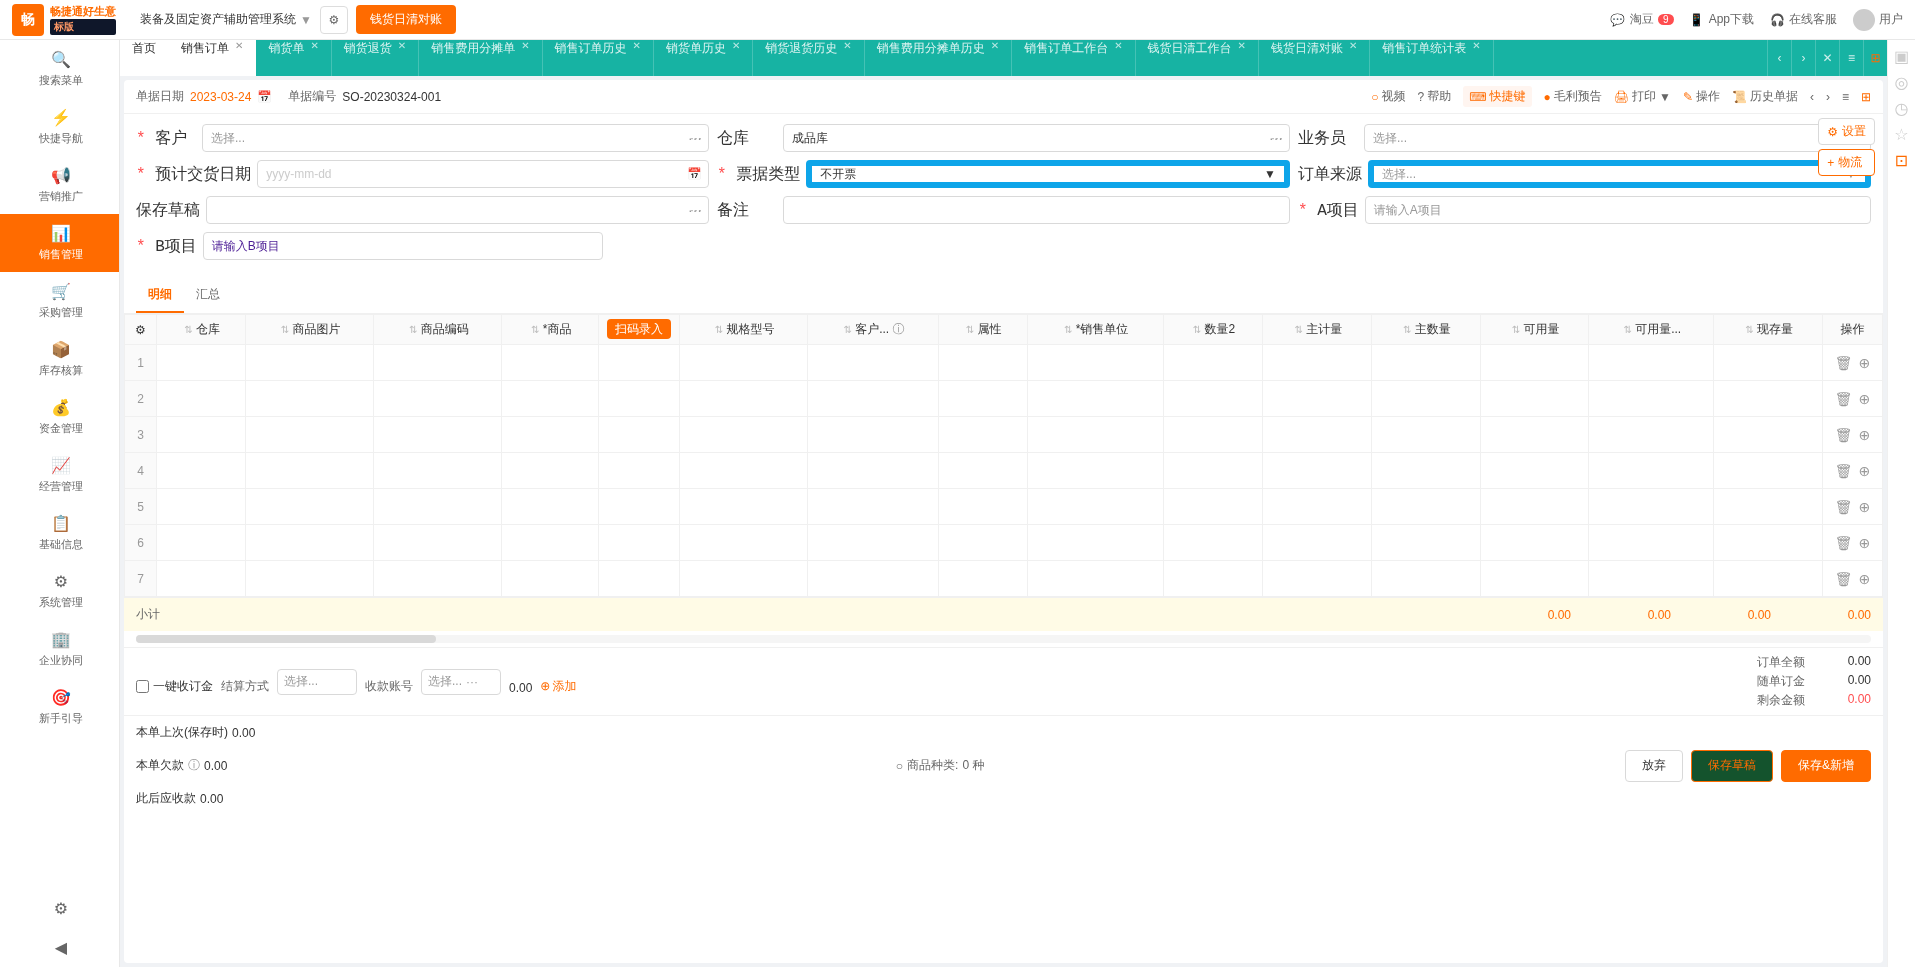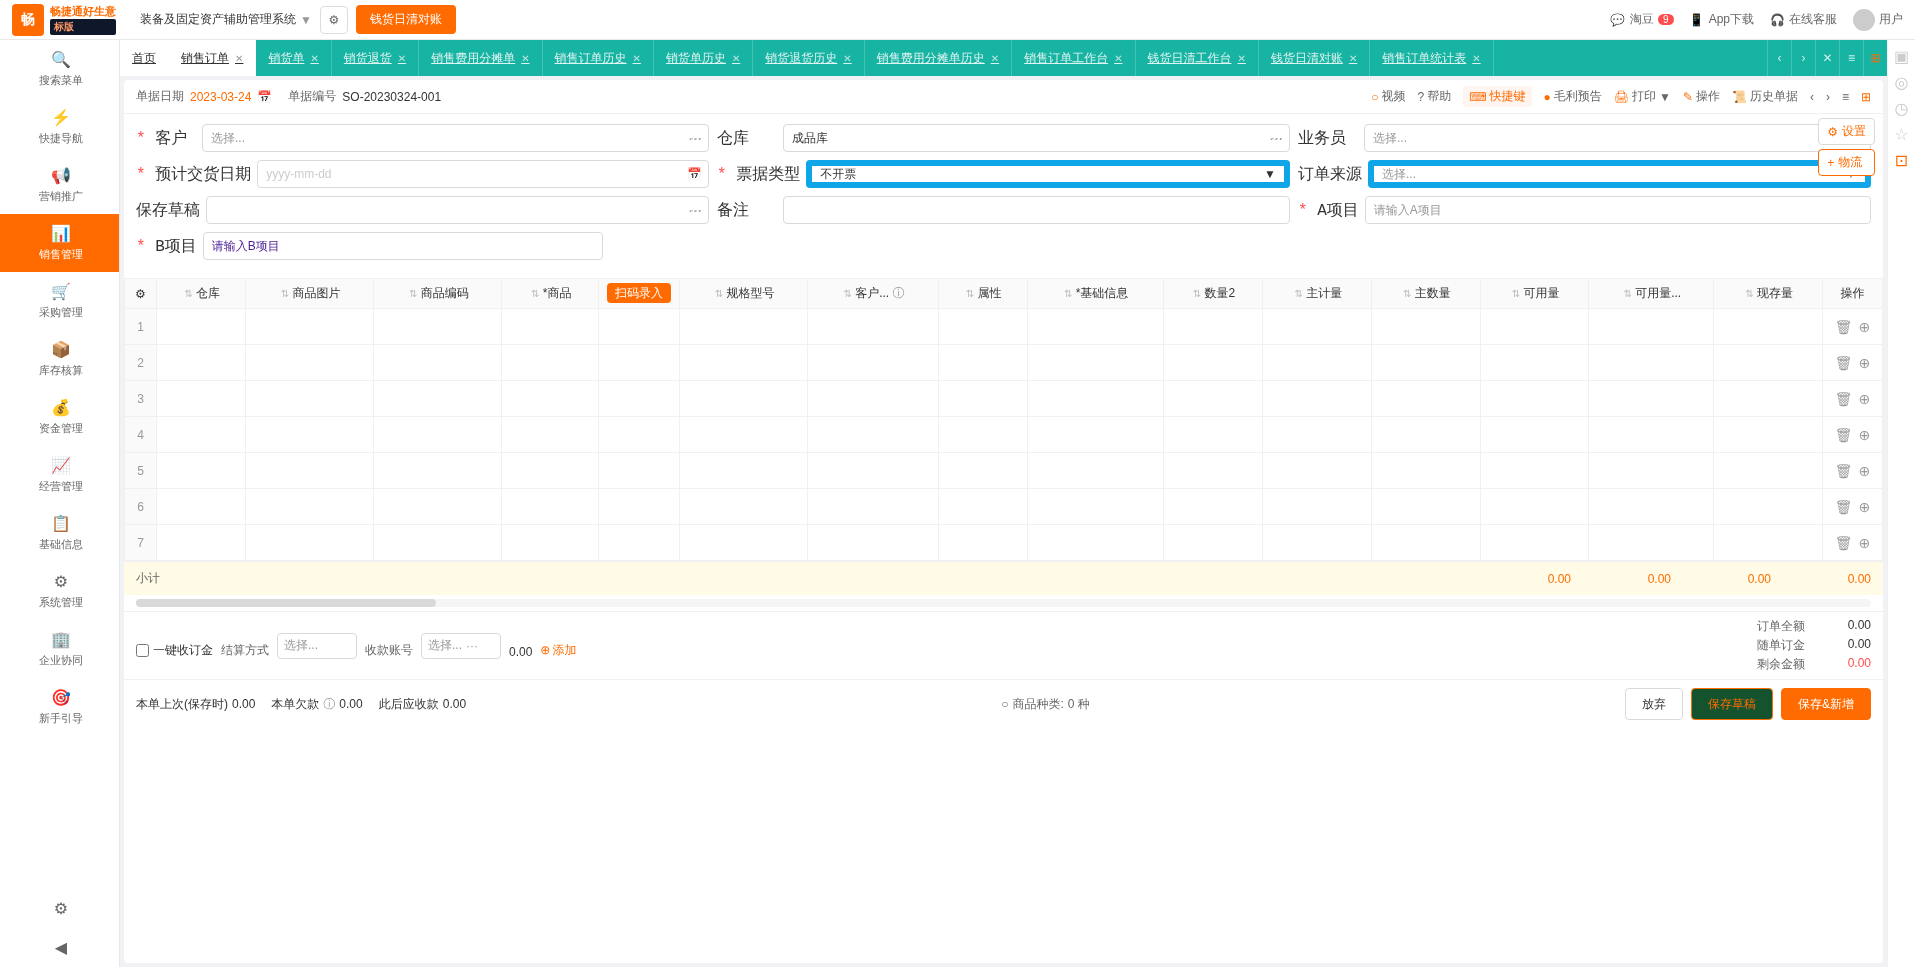--- a/index.html
+++ b/index.html
@@ -26,21 +26,21 @@
     .sidebar-item { display: flex; flex-direction: column; align-items: center; padding: 10px 4px; cursor: pointer; color: #666; font-size: 11px; gap: 4px; border-left: 3px solid transparent; }
     .sidebar-item.active { background: #ff6b00; color: white; border-left-color: #ff6b00; }
     .sidebar-icon { font-size: 16px; }
     .sidebar-bottom { margin-top: auto; display: flex; flex-direction: column; }
     
     
     .content-area { flex: 1; display: flex; flex-direction: column; overflow: hidden; background: #f0f2f5; }
     
     
     .nav-tabs { background: #17b3a3; display: flex; align-items: center; height: 36px; overflow: hidden; }
-    .nav-tab { padding: 0 12px; height: 36px; display: flex; align-items: center; gap: 4px; cursor: pointer; color: rgba(255,255,255,0.85); font-size: 12px; white-space: nowrap; border-right: 1px solid rgba(255,255,255,0.2); text-decoration: underline; }
+    .nav-tab { padding: 0 12px; height: 36px; display: flex; gap: 4px; cursor: pointer; color: rgba(255,255,255,0.85); font-size: 12px; white-space: nowrap; border-right: 1px solid rgba(255,255,255,0.2); }
     .nav-tab.active { background: #fff; color: #333; }
     .nav-tab:first-child { background: #fff; color: #333; }
     .nav-tab .close-x { color: rgba(255,255,255,0.7); font-size: 10px; margin-left: 2px; }
     .nav-tab.active .close-x { color: #999; }
     .nav-tab:first-child .close-x { display: none; }
     .nav-arrows { display: flex; align-items: center; margin-left: auto; }
     .nav-arrow { width: 24px; height: 36px; display: flex; align-items: center; justify-content: center; cursor: pointer; color: rgba(255,255,255,0.8); border-left: 1px solid rgba(255,255,255,0.2); }
     
     
     .page-content { flex: 1; overflow-y: auto; overflow-x: hidden; background: #fff; margin: 4px; border-radius: 4px; }
@@ -86,21 +86,21 @@
     .payment-amount { color: #333; }
     .add-btn { color: #ff6b00; cursor: pointer; display: flex; align-items: center; gap: 2px; }
     .bottom-right { display: flex; align-items: flex-end; flex-direction: column; gap: 2px; margin-left: auto; }
     .summary-row { display: flex; justify-content: space-between; gap: 16px; }
     .summary-label { color: #666; }
     .summary-value { color: #333; min-width: 50px; text-align: right; }
     .summary-value.highlight { color: #ff4d4f; }
     
     
     .page-actions { padding: 8px 12px; background: #fff; border-top: 1px solid #f0f0f0; display: flex; align-items: center; justify-content: space-between; }
-    .left-stats { display: flex; gap: 16px; font-size: 12px; color: #666; }
+    .left-stats { display: flex; gap: 16px; font-size: 12px; color: #666; flex-direction: column; }
     .right-buttons { display: flex; gap: 8px; align-items: center; }
     .btn { height: 32px; padding: 0 16px; border-radius: 4px; border: 1px solid #d9d9d9; background: #fff; cursor: pointer; font-size: 12px; color: #333; display: flex; align-items: center; }
     .btn-primary { background: #ff6b00; color: white; border-color: #ff6b00; }
     .btn-default { background: #fff; color: #333; border-color: #d9d9d9; }
     .btn-orange-outline { background: #14532d; color: #ff6b00; border-color: #ff6b00; }
     .product-count { color: #666; display: flex; align-items: center; gap: 4px; }
     
     
     .table-scroll { overflow-x: auto; }
     ::-webkit-scrollbar { width: 6px; height: 6px; }
@@ -424,20 +424,28 @@
           <div class="form-row">
             <div class="form-field">
               <span class="form-label required">B项目</span>
               <div class="form-input" style="max-width:400px; color:#4c1d95;">
                 <span>请输入B项目</span>
               </div>
             </div>
           </div>
         </div>
 
+        <div class="detail-tabs">
+          <div class="detail-tab active">
+            <span>明细</span>
+          </div>
+          <div class="detail-tab">
+            <span>汇总</span>
+          </div>
+        </div>
 
         <div class="table-area">
           <div class="table-scroll">
             <table class="data-table">
               <thead>
                 <tr>
                   <th style="width:32px;">
                     <span>⚙</span>
                   </th>
                   <th>
@@ -467,21 +475,21 @@
                     <span class="th-sort">⇅</span>
                     <span>客户...</span>
                     <span style="color:#999;">ⓘ</span>
                   </th>
                   <th>
                     <span class="th-sort">⇅</span>
                     <span>属性</span>
                   </th>
                   <th>
                     <span class="th-sort">⇅</span>
-                    <span>*基础信息</span>
+                    <span>*销售单位</span>
                   </th>
                   <th>
                     <span class="th-sort">⇅</span>
                     <span>数量2</span>
                   </th>
                   <th>
                     <span class="th-sort">⇅</span>
                     <span>主计量</span>
                   </th>
                   <th>

